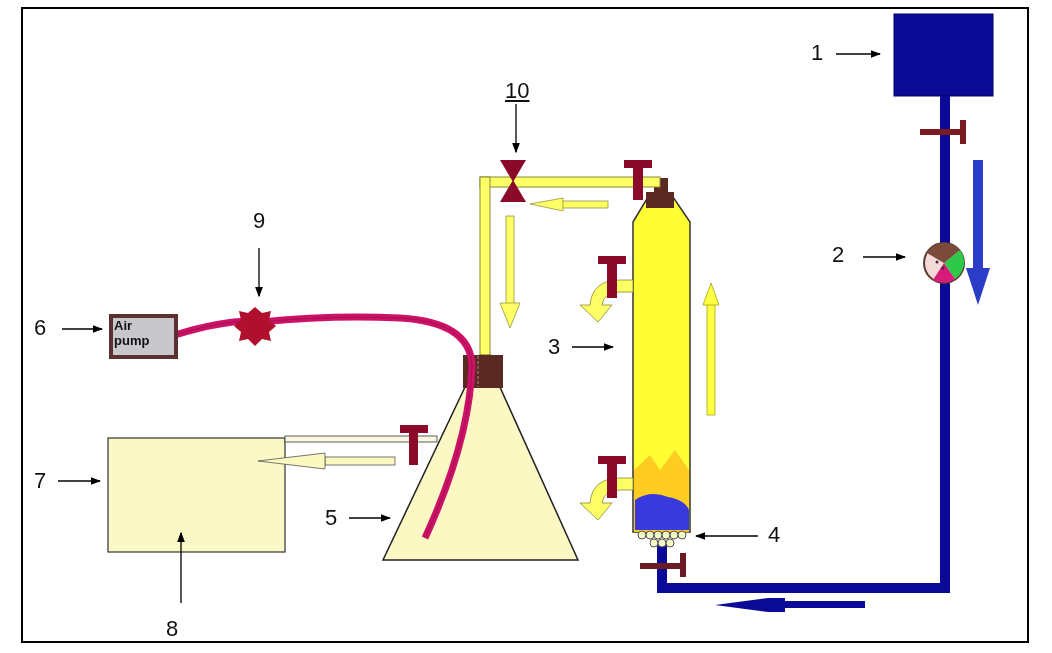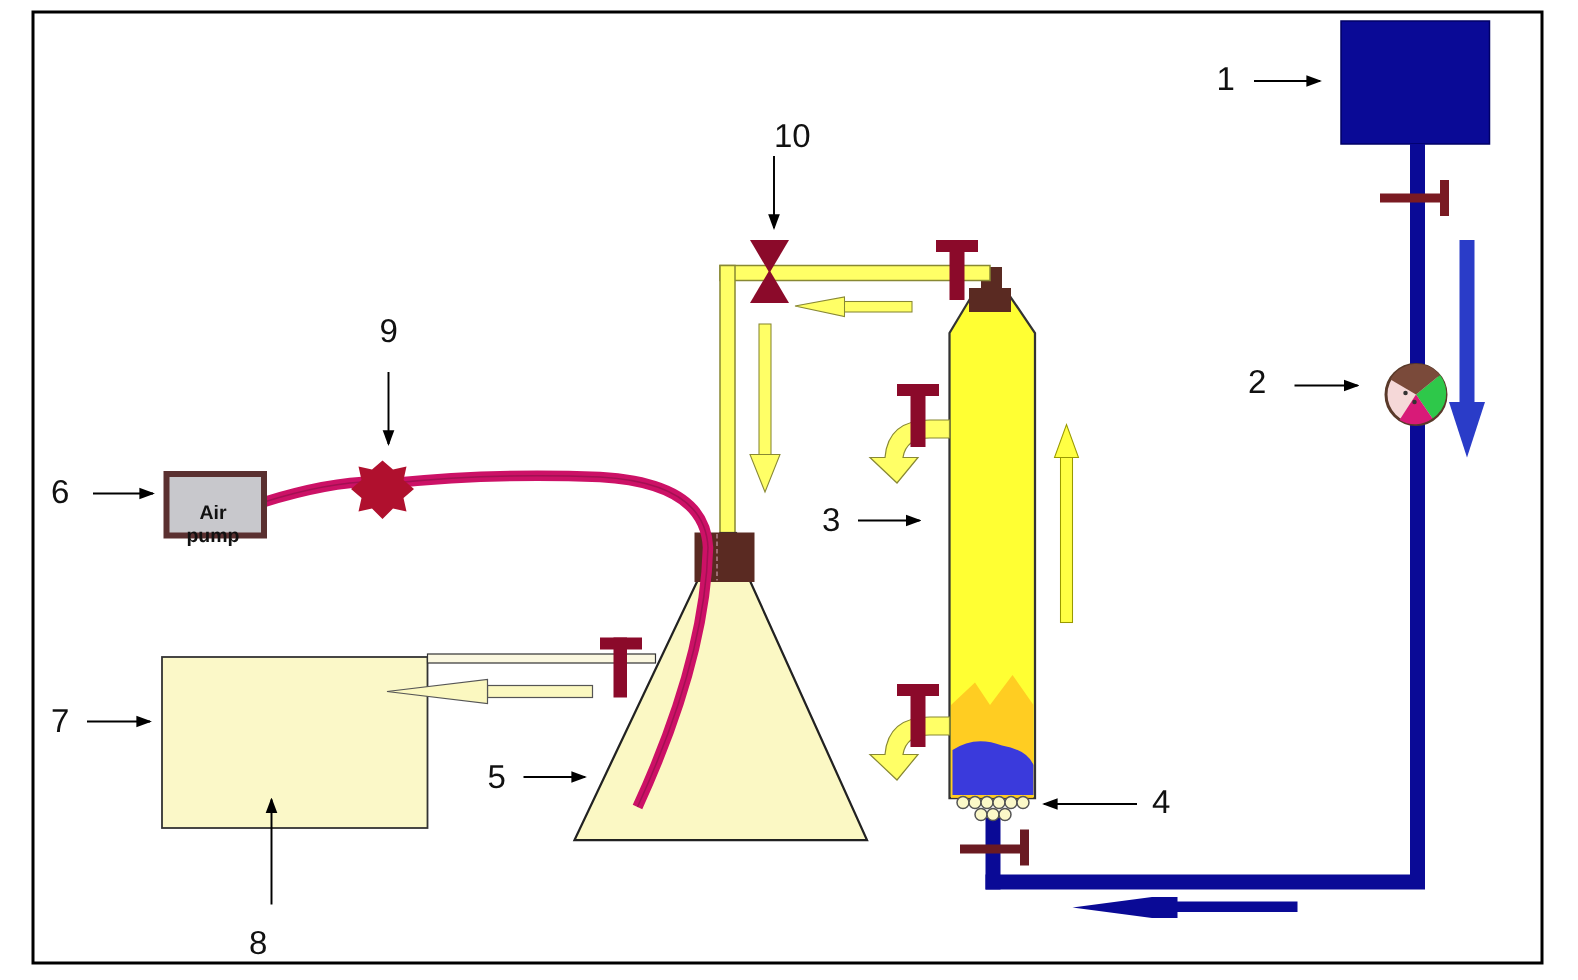--- a/index.html
+++ b/index.html
@@ -3,23 +3,23 @@
 <meta charset="utf-8">
 <style>
   html, body { margin: 0; padding: 0; background: #ffffff; }
   body { width: 1052px; height: 653px; position: relative; overflow: hidden;
          font-family: "Liberation Sans", sans-serif; }
   .frame { position: absolute; left: 21px; top: 7px; width: 1008px; height: 636px;
            border: 2px solid #000; box-sizing: border-box; background: #ffffff; }
   svg.diagram { position: absolute; left: 0; top: 0; }
   .label { position: absolute; font-size: 22px; color: #111; line-height: 1;
            font-family: "Liberation Sans", sans-serif; }
-  .pump-text { position: absolute; left: 114px; top: 318px; width: 56px; text-align: center;
+  .pump-text { position: absolute; left: 114px; top: 318px; width: 56px; text-align: left;
                font-size: 13px; font-weight: bold; line-height: 15px; color: #111;
-               font-family: "Liberation Sans", sans-serif; margin-top: 16px; }
+               font-family: "Liberation Sans", sans-serif; }
 </style>
 </head>
 <body>
 
 <div class="frame"></div>
 
 <svg class="diagram" width="1052" height="653" viewBox="0 0 1052 653">
   <defs>
     <marker id="ah" markerWidth="8" markerHeight="8" refX="7" refY="4" orient="auto">
       <path d="M0,1 L8,4 L0,7 Z" fill="#000"></path>
@@ -179,18 +179,18 @@
 
 <span class="label" style="left:811px;top:42px;">1</span>
 <span class="label" style="left:832px;top:244px;">2</span>
 <span class="label" style="left:548px;top:336px;">3</span>
 <span class="label" style="left:768px;top:524px;">4</span>
 <span class="label" style="left:325px;top:507px;">5</span>
 <span class="label" style="left:34px;top:317px;">6</span>
 <span class="label" style="left:34px;top:470px;">7</span>
 <span class="label" style="left:166px;top:618px;">8</span>
 <span class="label" style="left:253px;top:210px;">9</span>
-<span class="label" style="left:516px;top:80px;">10</span>
+<span class="label" style="left:505px;top:80px;text-decoration:underline;">10</span>
 
 <div class="pump-text">
   <div>Air</div>
   <div>pump</div>
 </div>
 
 </body></html>

